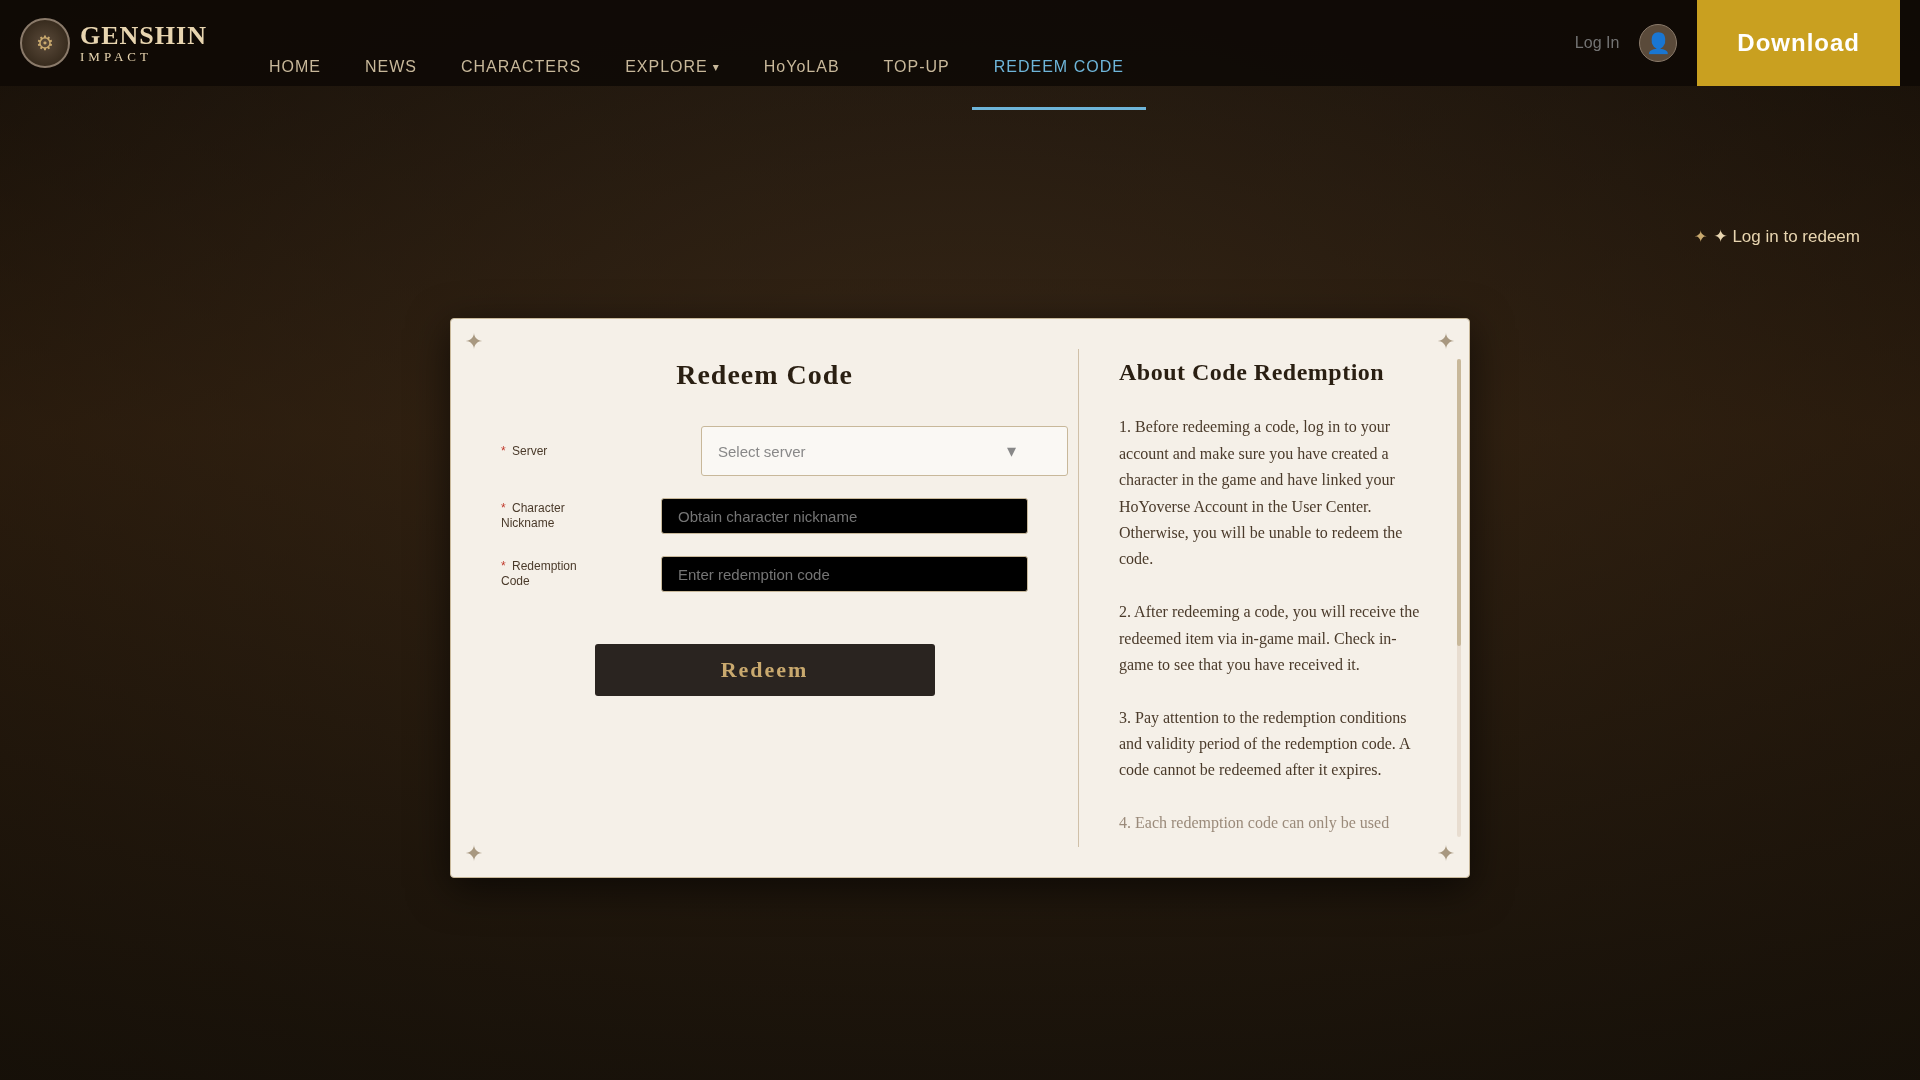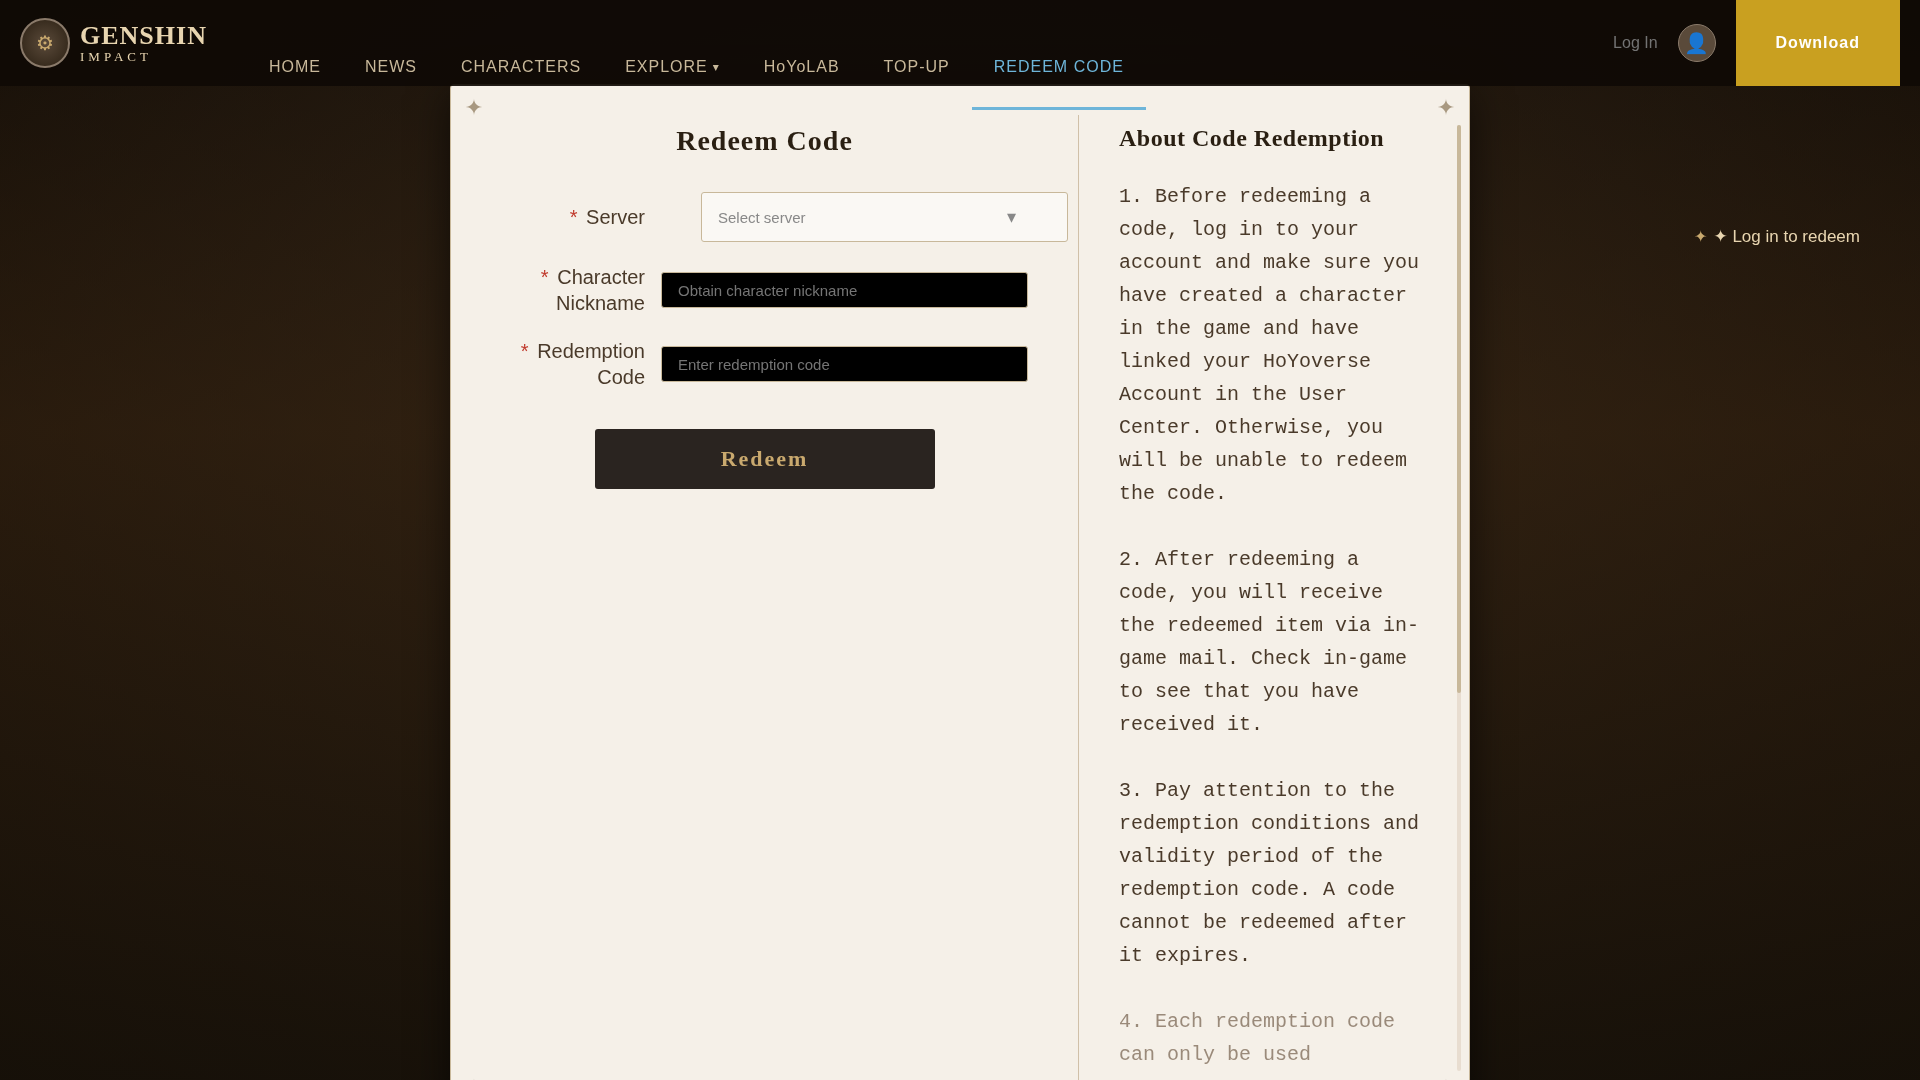--- a/index.html
+++ b/index.html
@@ -148,21 +148,21 @@
       justify-content: center;
       color: #c8b89a;
       font-size: 20px;
       cursor: pointer;
     }
 
     .download-btn {
       background: #c9a020;
       color: #fff;
       border: none;
-      font-size: 16px;
+      font-size: 24px;
       font-family: Arial, sans-serif;
       font-weight: bold;
       letter-spacing: 1px;
       padding: 0 40px;
       height: 86px;
       cursor: pointer;
     }
 
     
     .main {
@@ -246,23 +246,23 @@
 
     .form-group {
       display: flex;
       align-items: center;
       width: 100%;
       margin-bottom: 22px;
     }
 
     .form-label {
       color: #4a3a2a;
-      font-size: 20px;
-      font-family: Arial, sans-serif;
-      text-align: right;
+      font-size: 12px;
+      font-family: Arial, sans-serif;
+      text-align: left;
       min-width: 160px;
       padding-right: 16px;
       line-height: 1.3;
     }
 
     .required-star {
       color: #c0392b;
       margin-right: 3px;
     }
 
@@ -305,30 +305,30 @@
       right: 12px;
       top: 50%;
       transform: translateY(-50%);
       color: #888;
       pointer-events: none;
       font-size: 18px;
     }
 
     .redeem-btn {
       width: 340px;
-      height: 60px;
+      height: 52px;
       background: #2a2420;
       border: none;
       border-radius: 3px;
       color: #c9a96e;
       font-size: 22px;
       font-family: 'Georgia', serif;
       letter-spacing: 2px;
       cursor: pointer;
-      margin-top: 17px;
+      margin-top: 30px;
       font-weight: bold;
     }
 
     
     .card-divider {
       width: 1px;
       background: #d0c0a8;
       margin: 30px 0;
     }
 
@@ -344,22 +344,22 @@
       font-size: 24px;
       color: #2a1f12;
       font-family: 'Georgia', serif;
       font-weight: bold;
       margin-bottom: 28px;
       letter-spacing: 0.5px;
     }
 
     .info-text {
       color: #4a3a2a;
-      font-size: 20px;
-      font-family: Liberation Mono, monospace;
+      font-size: 16px;
+      font-family: Liberation Serif, serif;
       line-height: 1.65;
     }
 
     .info-text .faded {
       color: #9a8a7a;
     }
 
     
     .card-right-scroll {
       height: 100%;

